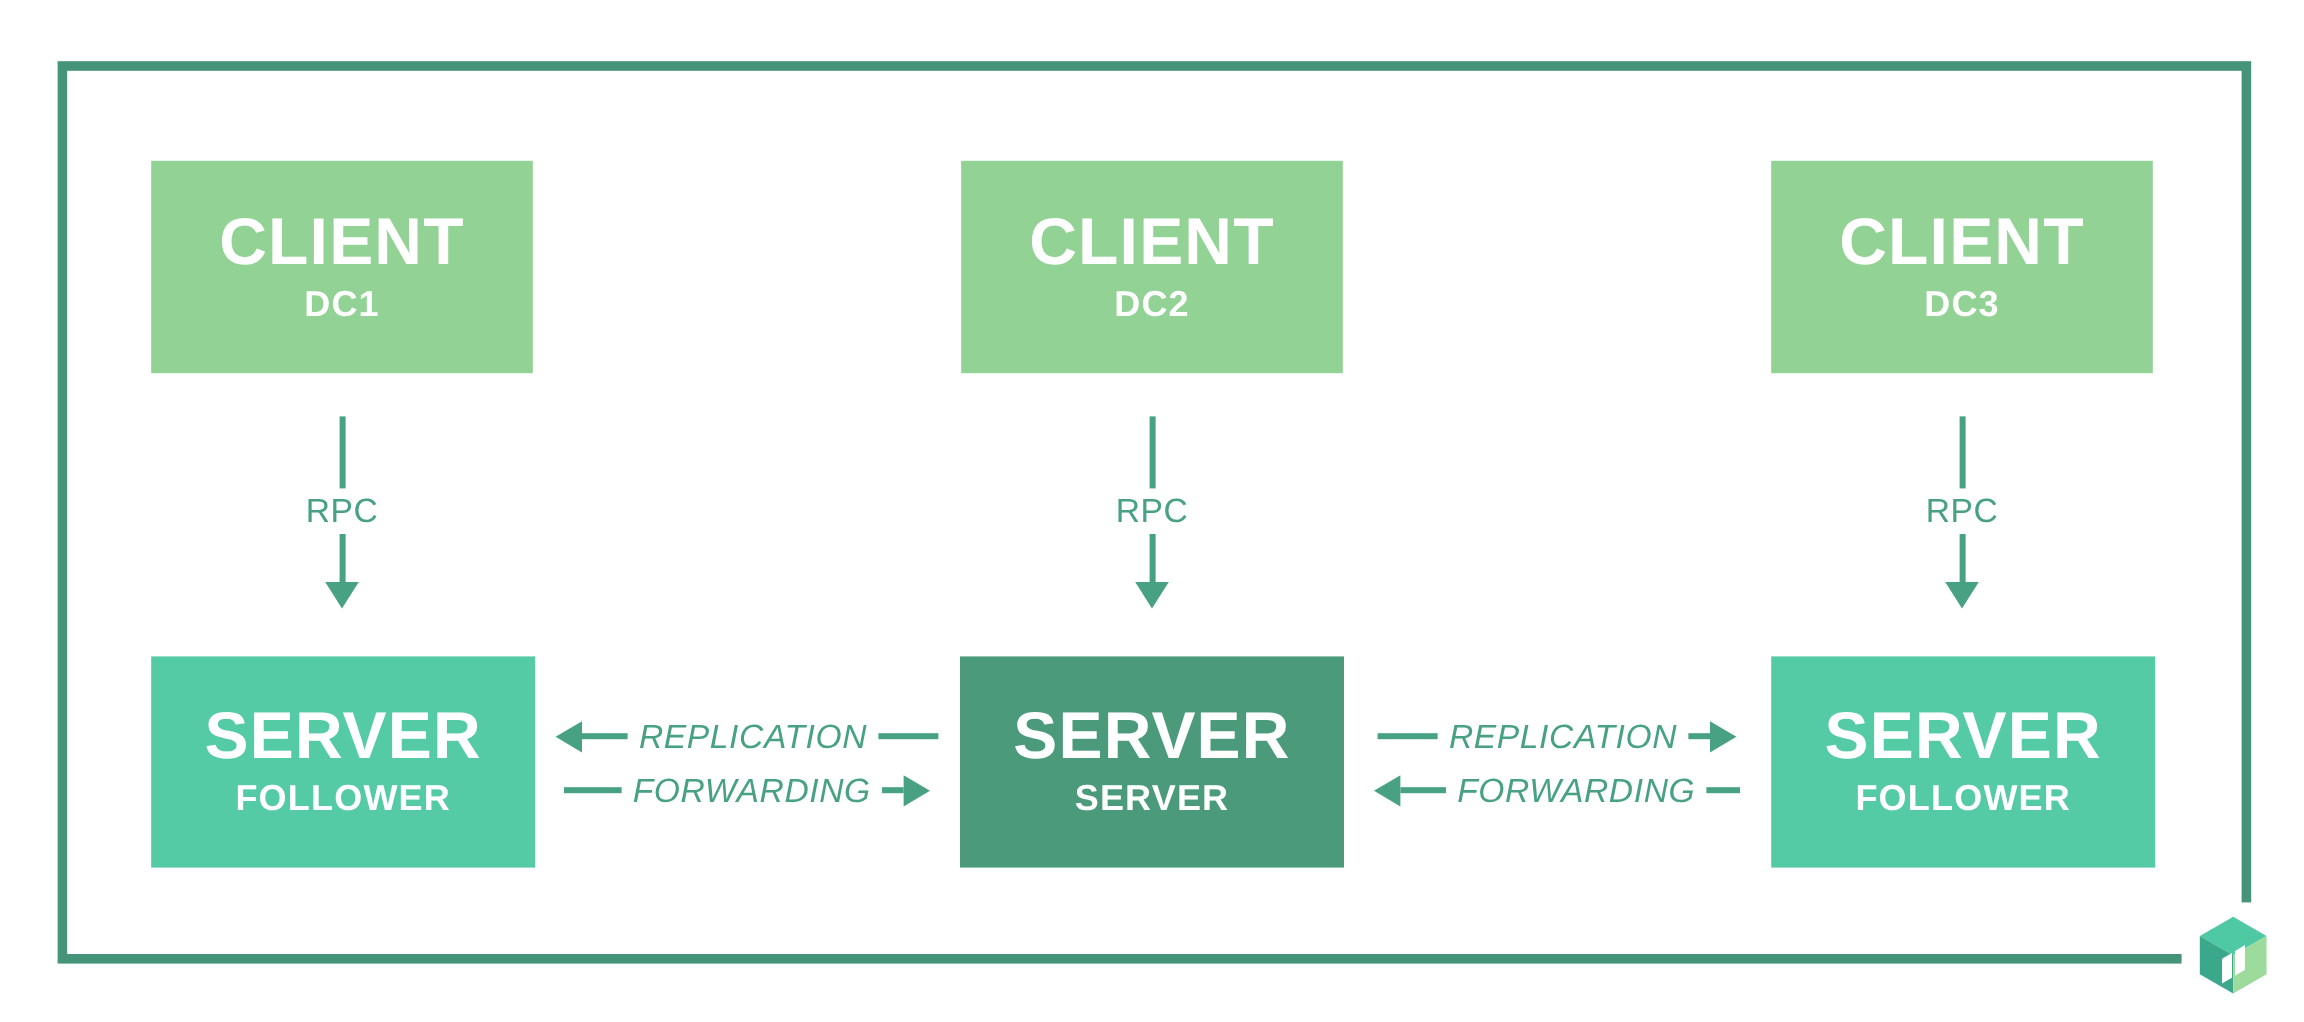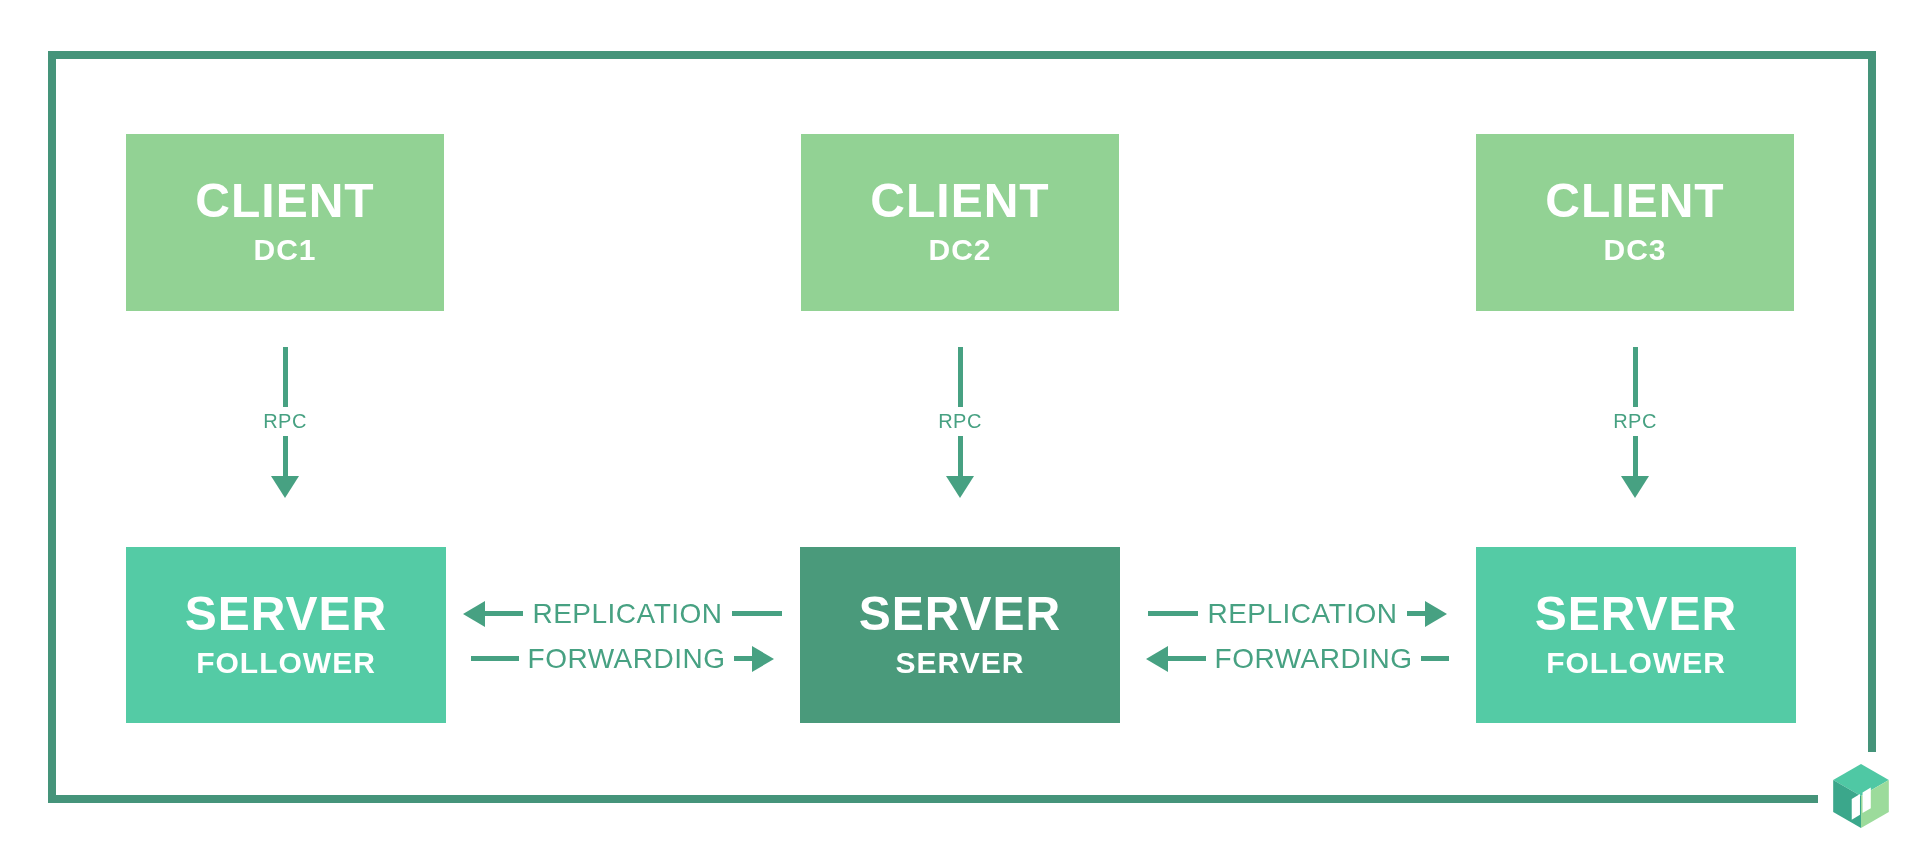--- a/index.html
+++ b/index.html
@@ -14,33 +14,33 @@
   .canvas{position:relative;width:1920px;height:852px;background:#ffffff;overflow:hidden;}
 
   .frame{position:absolute;left:48px;top:51px;width:1828px;height:752px;
          border:8px solid var(--frame);}
 
   .box{position:absolute;display:flex;flex-direction:column;align-items:center;
        justify-content:center;color:#ffffff;text-align:center;}
   .client{top:134px;width:318px;height:177px;background:var(--client);}
   .server{top:547px;width:320px;height:176px;background:var(--follower);}
   .server.leader{background:var(--leader);}
-  .box-title{font-size:48px;font-weight:700;line-height:1;letter-spacing:1px;}
+  .box-title{font-size:55px;font-weight:700;line-height:1;letter-spacing:1px;}
   .box-subtitle{font-size:30px;font-weight:700;line-height:1.2;margin-top:7px;letter-spacing:1px;}
 
   
   .rpc-arrow{position:absolute;top:347px;width:90px;display:flex;flex-direction:column;
              align-items:center;}
   .vshaft{width:5px;background:var(--accent);}
   .vhead{width:0;height:0;border-top:22px solid var(--accent);
          border-left:14px solid transparent;border-right:14px solid transparent;}
-  .rpc-label{font-size:20px;color:var(--accent);margin:3px 0;letter-spacing:0.5px;}
+  .rpc-label{font-size:28px;color:var(--accent);margin:3px 0;letter-spacing:0.5px;}
 
   
-  .links{position:absolute;top:591px;width:355px;display:flex;flex-direction:column;}
+  .links{position:absolute;top:591px;width:355px;display:flex;flex-direction:column;font-style:italic;}
   .link-row{height:45px;display:flex;align-items:center;justify-content:center;gap:9px;}
   .hshaft{height:5px;background:var(--accent);display:inline-block;}
   .harrow{display:flex;align-items:center;}
   .head-left{width:0;height:0;border-right:22px solid var(--accent);
              border-top:13px solid transparent;border-bottom:13px solid transparent;}
   .head-right{width:0;height:0;border-left:22px solid var(--accent);
               border-top:13px solid transparent;border-bottom:13px solid transparent;}
   .link-label{font-size:28px;color:var(--accent);letter-spacing:0.5px;white-space:nowrap;}
 
   

